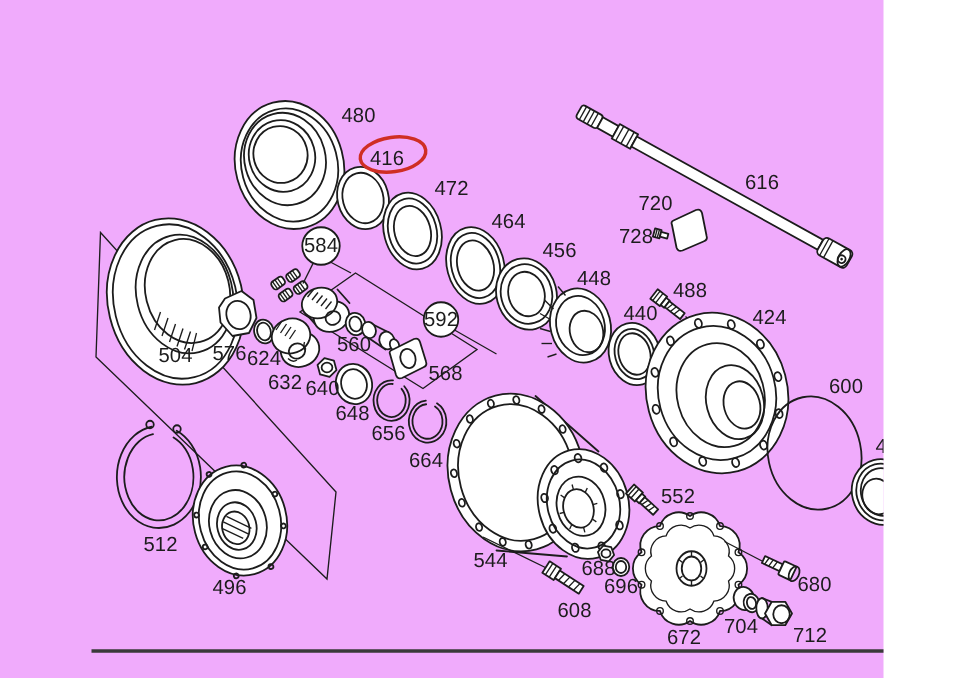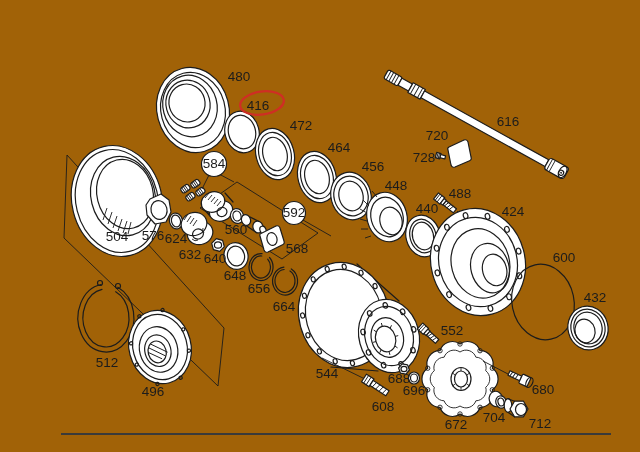--- a/index.html
+++ b/index.html
@@ -1,16 +1,16 @@
 <!DOCTYPE html>
 <html><head>
 <meta charset="utf-8">
 <style>
   html,body{margin:0;padding:0;background:#fff;}
-  .stage{position:relative;width:640px;height:452px;background:#a16207;overflow:hidden;
+  .stage{position:relative;width:589px;height:452px;background:#f0abfc;overflow:hidden;
          font-family:"Liberation Sans",sans-serif;}
   svg{display:block}
   .ln{fill:none;stroke:#1c1c1c;stroke-width:1.2;stroke-linecap:round;stroke-linejoin:round;}
   .thin{fill:none;stroke:#1c1c1c;stroke-width:0.9;}
   .fw{fill:#ffffff;stroke:#1c1c1c;stroke-width:1.2;stroke-linejoin:round;}
   .lbl{font:13.5px "Liberation Sans",sans-serif;fill:#1c1c1c;text-anchor:middle;}
 </style>
 </head>
 <body>
 

